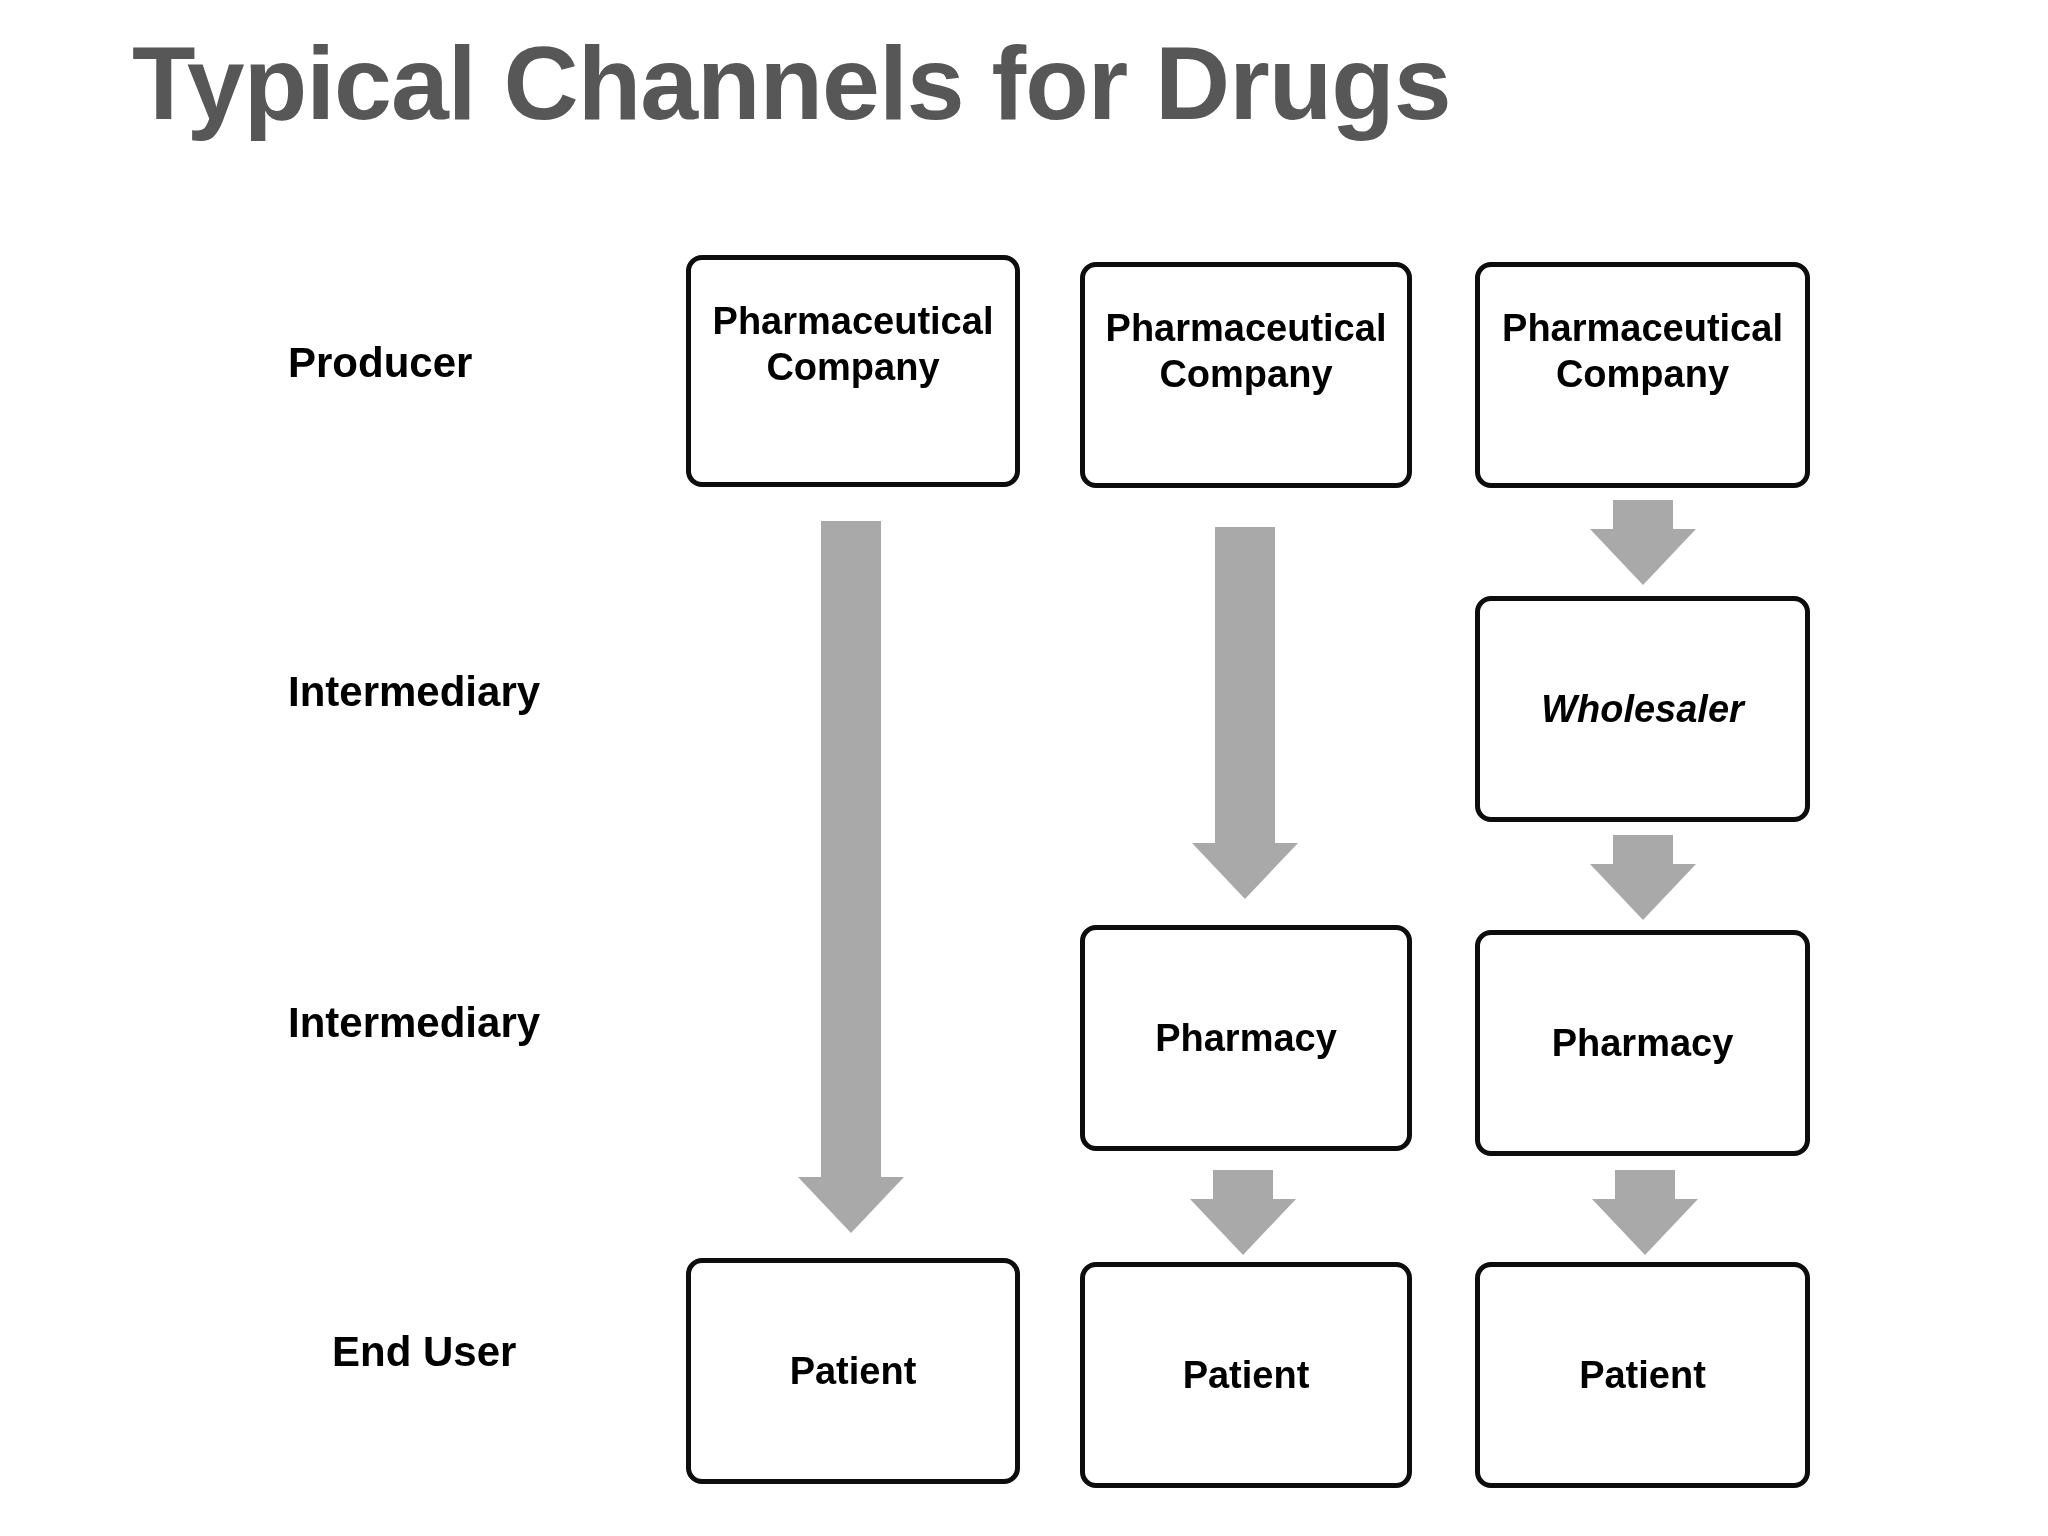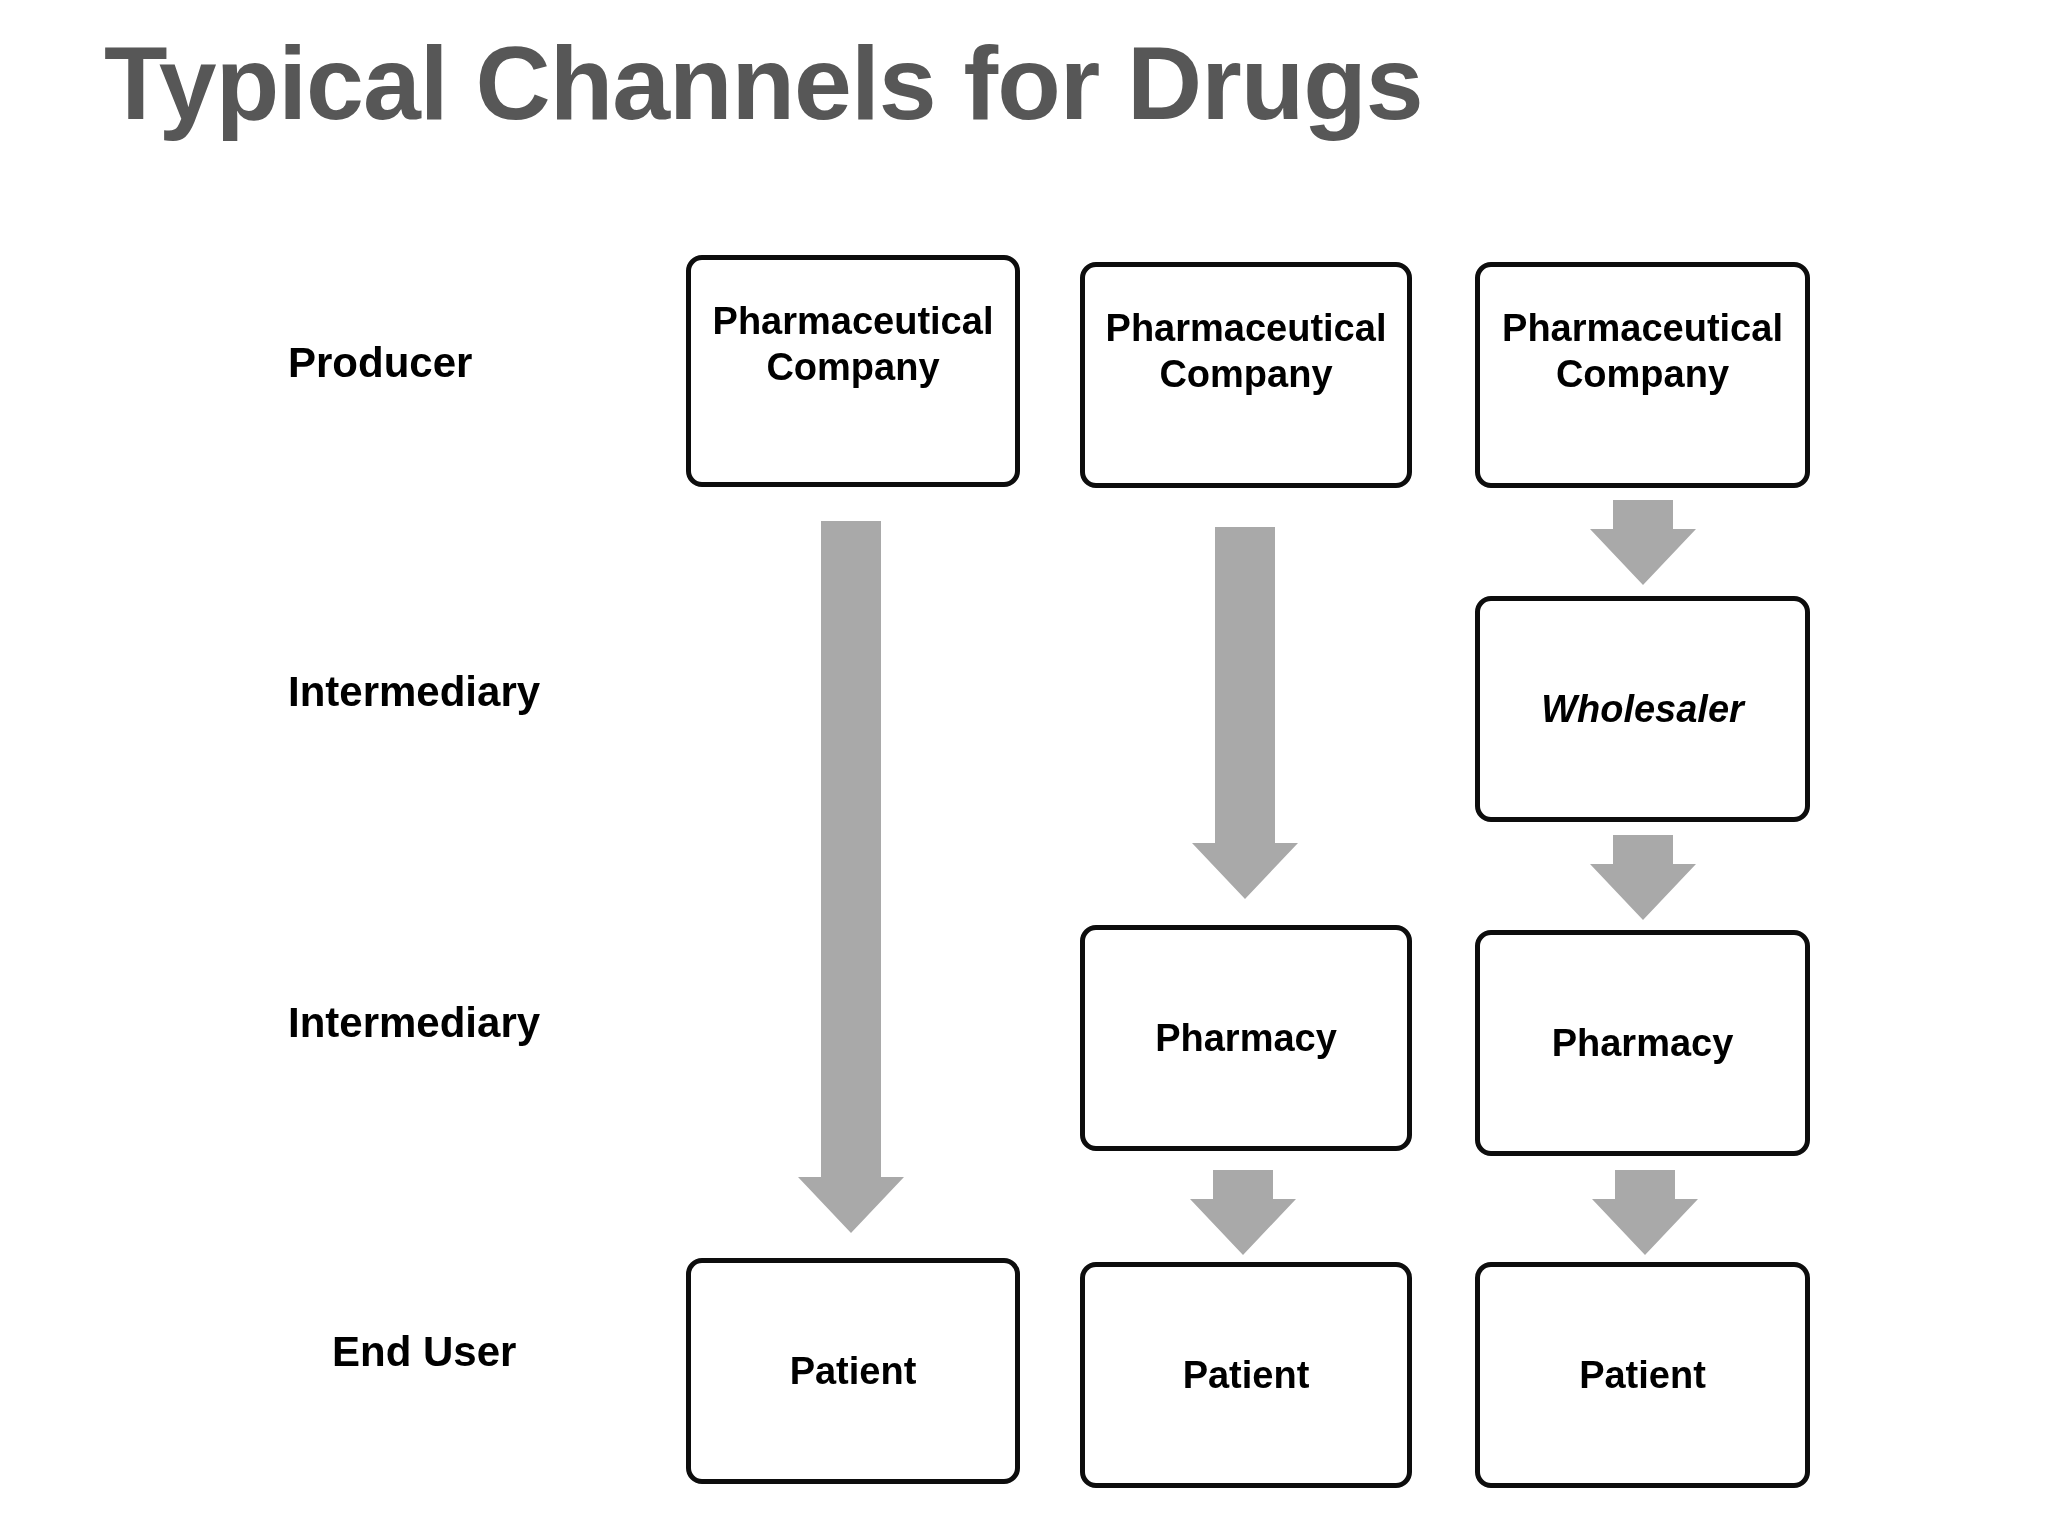--- a/index.html
+++ b/index.html
@@ -14,21 +14,21 @@
     position: relative;
     width: 2048px;
     height: 1536px;
     background: #ffffff;
     overflow: hidden;
   }
 
   
   #slide-title {
     position: absolute;
-    left: 104px;
+    left: 132px;
     top: 26px;
     width: 1700px;
     font-size: 104px;
     font-weight: bold;
     color: #575757;
     letter-spacing: -1px;
     line-height: 1.1;
     white-space: nowrap;
   }
 

